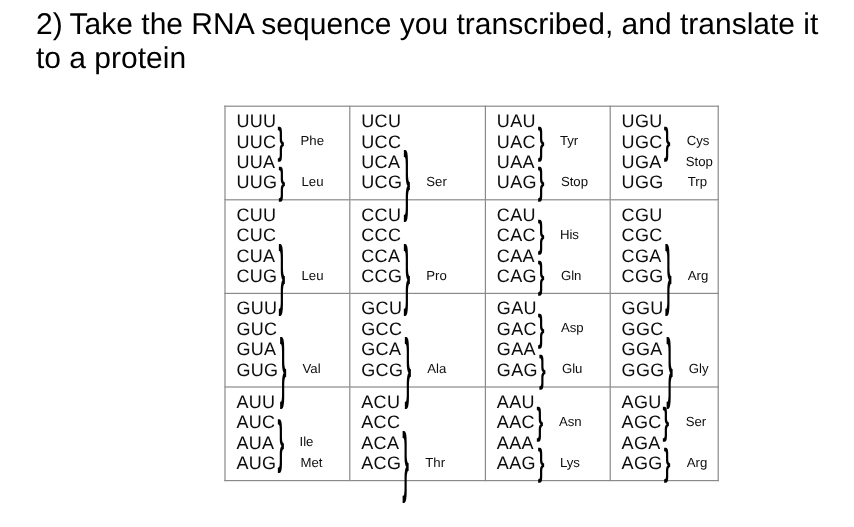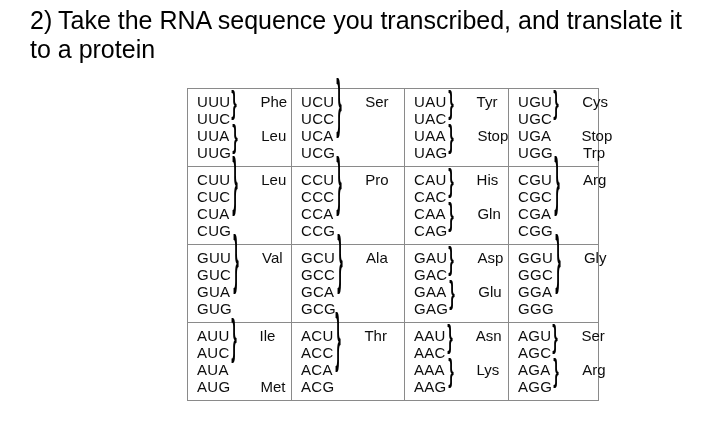--- a/index.html
+++ b/index.html
@@ -52,21 +52,21 @@
     vertical-align: top;
   }
   #codon-table col.c1 { width: 104px; }
   #codon-table col.c2 { width: 113px; }
   #codon-table col.c3 { width: 104px; }
   #codon-table col.c4 { width: 90px; }
 
   
   .group {
     display: flex;
-    align-items: flex-start;
+    align-items: flex-end;
     padding-left: 9px;
   }
   .codons {
     display: flex;
     flex-direction: column;
     font-size: 15px;
     line-height: 17px;
     letter-spacing: 0.3px;
     white-space: nowrap;
   }
@@ -91,23 +91,23 @@
     display: inline-block;
     transform-origin: center center;
   }
   
   .brace.n1 i { transform: scaleY(1.0) scaleX(0.95); }
   .brace.n2 i { transform: scaleY(2.1) scaleX(0.95); }
   .brace.n3 i { transform: scaleY(3.2) scaleX(0.95); }
   .brace.n4 i { transform: scaleY(4.3) scaleX(0.95); }
 
   .aa {
-    font-size: 15px;
+    font-size: 11px;
     line-height: 17px;
-    margin-left: 16px;
+    margin-left: 6px;
     white-space: nowrap;
   }
 </style>
 </head>
 <body>
 
 <div id="question">
   <span class="q-num">2)</span><span>Take the RNA sequence you transcribed, and translate it to a protein</span>
 </div>
 

